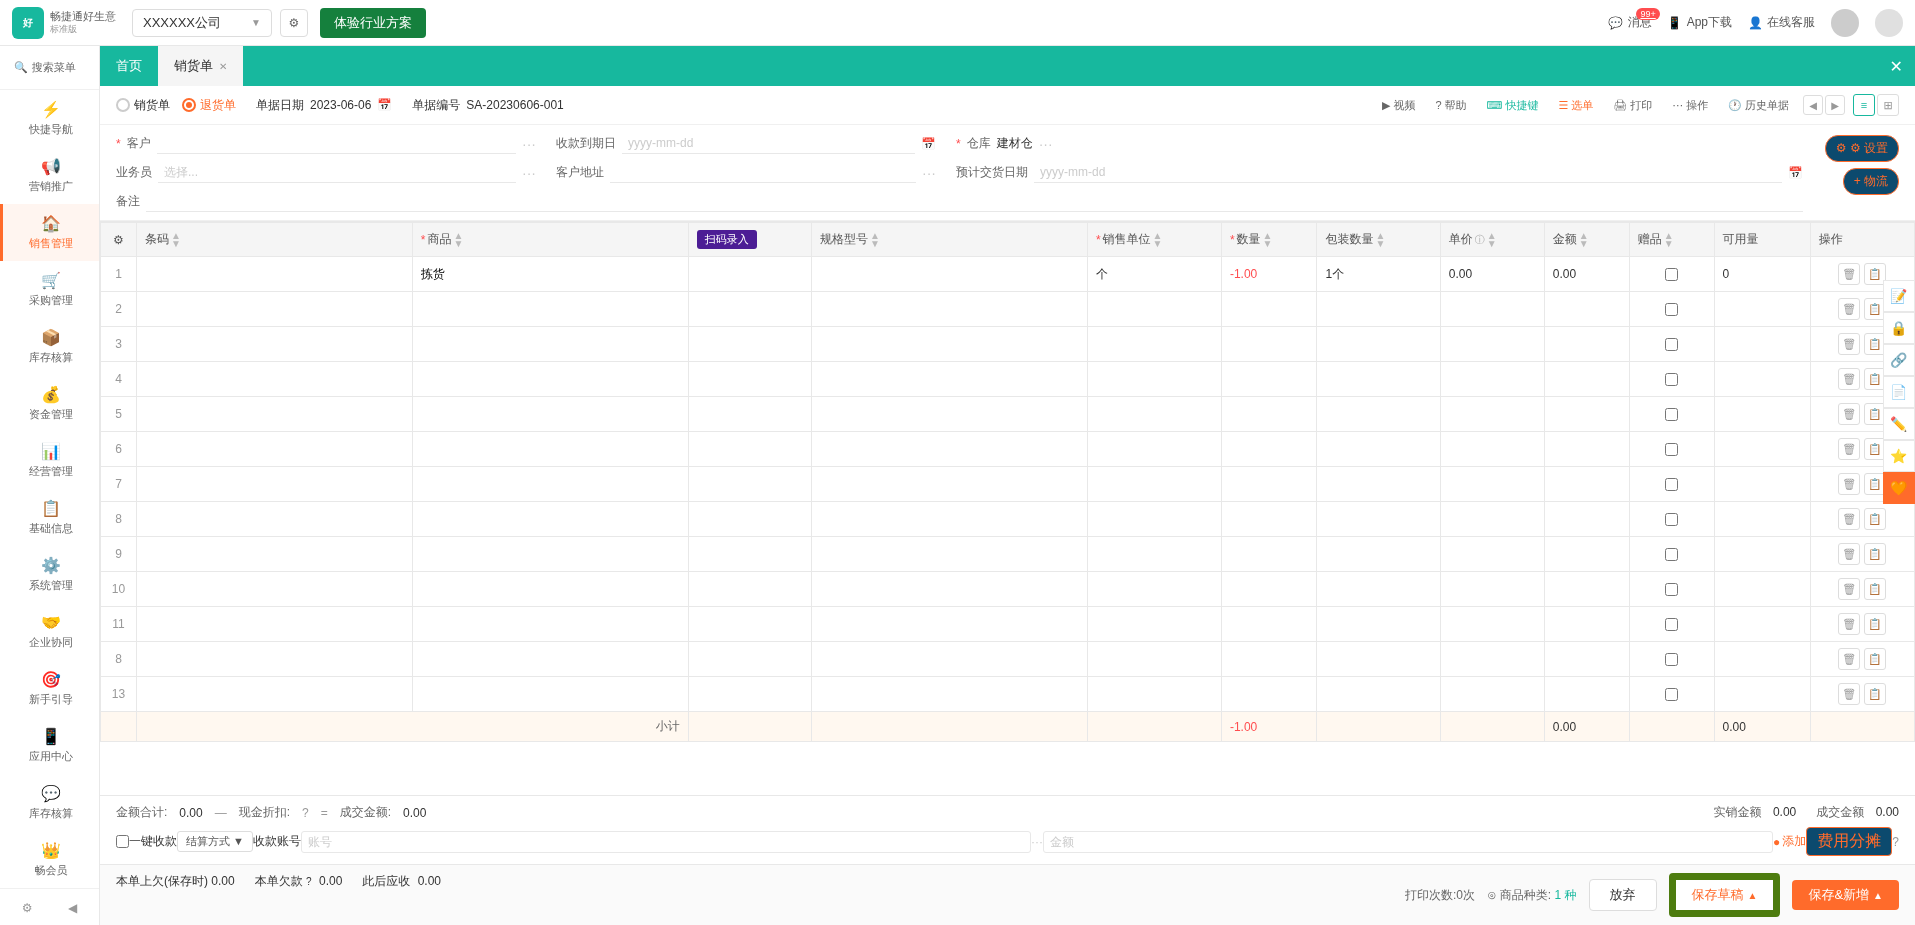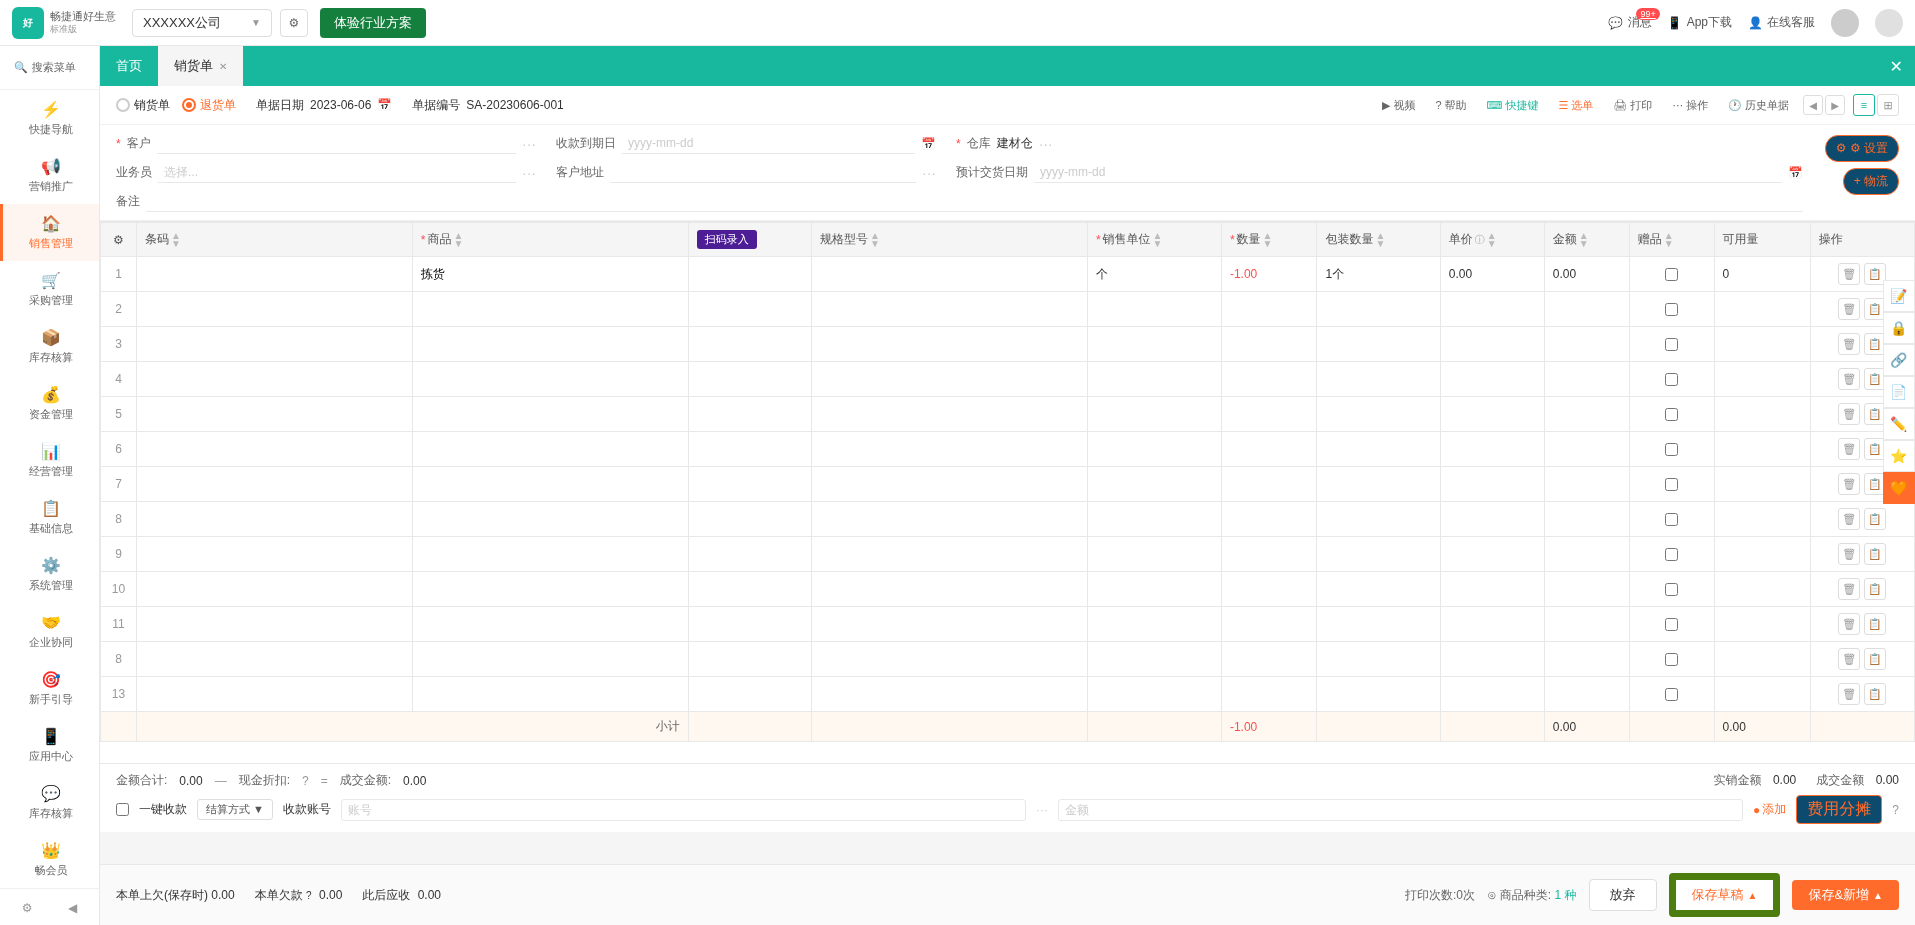--- a/index.html
+++ b/index.html
@@ -91,29 +91,29 @@
     .sort-icon { color: #bbb; font-size: 10px; display: flex; flex-direction: column; line-height: 0.8; }
 
     
     .bottom-bar { background: #fff; border-top: 1px solid #e8e8e8; padding: 8px 16px; }
     .amount-row { display: flex; align-items: center; gap: 12px; font-size: 12px; }
     .amount-label { color: #666; }
     .amount-value { color: #333; font-weight: 500; }
     .dash-icon { color: #999; }
     .equals-icon { color: #999; }
     .deal-amount { color: #333; font-weight: 500; }
-    .payment-row { display: flex; align-items: center; gap: 10px; margin-top: 6px; font-size: 12px; }
+    .payment-row { display: flex; align-items: center; margin-top: 6px; font-size: 12px; }
     .checkbox-small { cursor: pointer; }
     .select-btn { padding: 2px 8px; border: 1px solid #ddd; border-radius: 3px; cursor: pointer; font-size: 11px; color: #555; }
     .add-btn { color: #ff6b2b; cursor: pointer; display: flex; align-items: center; gap: 2px; }
     .fee-btn { padding: 3px 10px; border: 1px solid #ff6b2b; border-radius: 4px; color: #ff6b2b; background: #0c4a6e; cursor: pointer; font-size: 16px; }
     .question-icon { color: #999; cursor: pointer; }
 
     
-    .footer { background: #fafafa; border-top: 1px solid #e8e8e8; padding: 8px 16px; display: flex; align-items: center; gap: 20px; font-size: 12px; margin-top: 32px; }
+    .footer { background: #fafafa; border-top: 1px solid #e8e8e8; padding: 8px 16px; display: flex; gap: 20px; font-size: 12px; }
     .footer-info { color: #666; }
     .footer-info span { font-weight: 500; color: #333; }
     .question-circle { color: #999; font-size: 10px; cursor: pointer; }
     .footer-right { margin-left: auto; display: flex; align-items: center; gap: 12px; }
     .print-count { color: #666; }
     .product-type { color: #666; }
     .product-type a { color: #17b89e; cursor: pointer; }
     .abandon-btn { padding: 6px 20px; border: 1px solid #ddd; border-radius: 4px; background: #fff; cursor: pointer; color: #333; font-size: 13px; }
     .save-draft-btn { padding: 6px 16px; border: 7px solid #4d7c0f; border-radius: 4px; background: #fff; cursor: pointer; color: #ff6b2b; font-size: 13px; display: flex; align-items: center; gap: 4px; }
     .save-new-btn { padding: 6px 16px; border: none; border-radius: 4px; background: #ff6b2b; cursor: pointer; color: #fff; font-size: 13px; display: flex; align-items: center; gap: 4px; }

